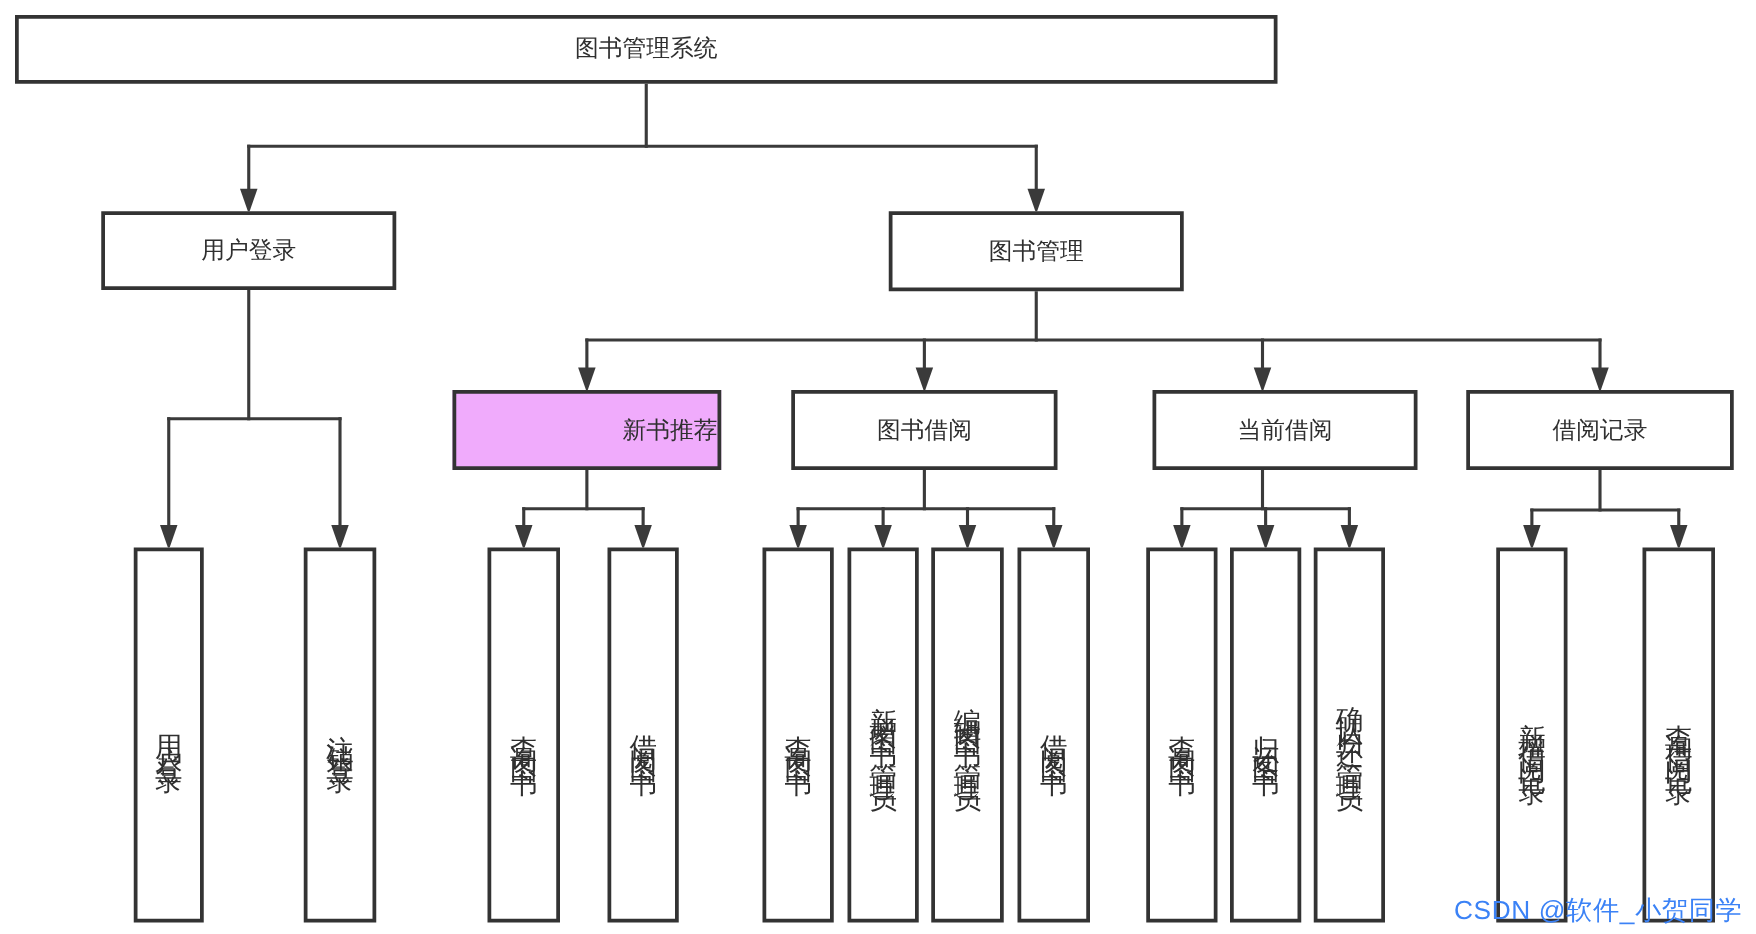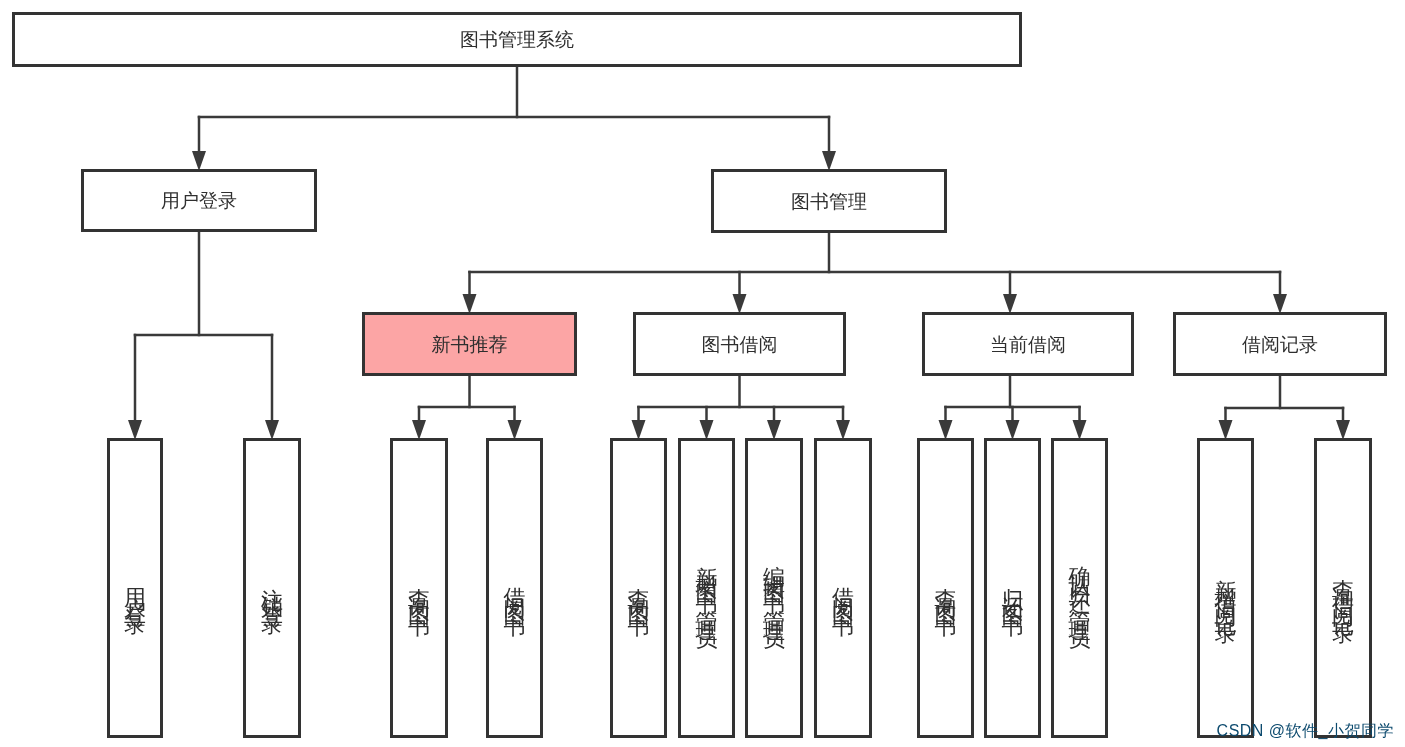--- a/index.html
+++ b/index.html
@@ -36,22 +36,22 @@
     writing-mode: vertical-rl;
     text-orientation: mixed;
     font-size: 22px;
     letter-spacing: 9px;
     white-space: nowrap;
   }
   .watermark {
     position: absolute;
     right: 11px;
     bottom: 5px;
-    font-size: 16px;
-    color: #0c4a6e;
+    font-size: 21px;
+    color: #3b82f6;
     letter-spacing: 0.5px;
     white-space: nowrap;
   }
 </style>
 </head>
 <body>
 
 <div class="canvas">
   <svg id="connectors" viewBox="0 0 1405 747" xmlns="http://www.w3.org/2000/svg">
       <line x1="517" y1="67" x2="517" y2="117" stroke="#3a3a3a" stroke-width="2.5" stroke-linecap="square"></line>
@@ -110,21 +110,21 @@
   <div id="nodes">
       <div class="node" style="left: 12px; top: 12px; width: 1010px; height: 55px; border-color: rgb(51, 51, 51); background: rgb(255, 255, 255); color: rgb(47, 47, 47);">
         <span class="label">图书管理系统</span>
       </div>
       <div class="node" style="left: 81px; top: 169px; width: 236px; height: 63px; border-color: rgb(51, 51, 51); background: rgb(255, 255, 255); color: rgb(47, 47, 47);">
         <span class="label">用户登录</span>
       </div>
       <div class="node" style="left: 711px; top: 169px; width: 236px; height: 64px; border-color: rgb(51, 51, 51); background: rgb(255, 255, 255); color: rgb(47, 47, 47); justify-content: center;">
         <span class="label">图书管理</span>
       </div>
-      <div class="node" style="left: 362px; top: 312px; width: 215px; height: 64px; border-color: rgb(51, 51, 51); background: #fca5a5; color: rgb(47, 47, 47);">
+      <div class="node" style="left: 362px; top: 312px; width: 215px; height: 64px; border-color: rgb(51, 51, 51); background: #f0abfc; color: rgb(47, 47, 47); justify-content: flex-end;">
         <span class="label">新书推荐</span>
       </div>
       <div class="node" style="left: 633px; top: 312px; width: 213px; height: 64px; border-color: rgb(51, 51, 51); background: rgb(255, 255, 255); color: rgb(47, 47, 47);">
         <span class="label">图书借阅</span>
       </div>
       <div class="node" style="left: 904px; top: 312px; width: 212px; height: 64px; border-color: rgb(51, 51, 51); background: rgb(255, 255, 255); color: rgb(47, 47, 47); margin-left: 18px;">
         <span class="label">当前借阅</span>
       </div>
       <div class="node" style="left: 1173px; top: 312px; width: 214px; height: 64px; border-color: rgb(51, 51, 51); background: rgb(255, 255, 255); color: rgb(47, 47, 47);">
         <span class="label">借阅记录</span>

